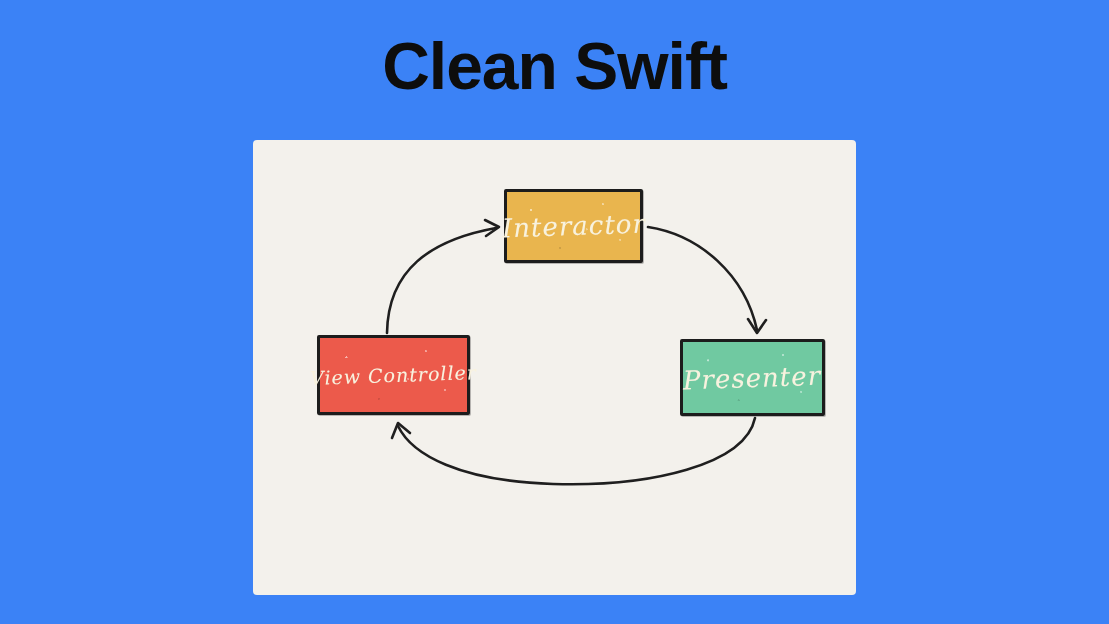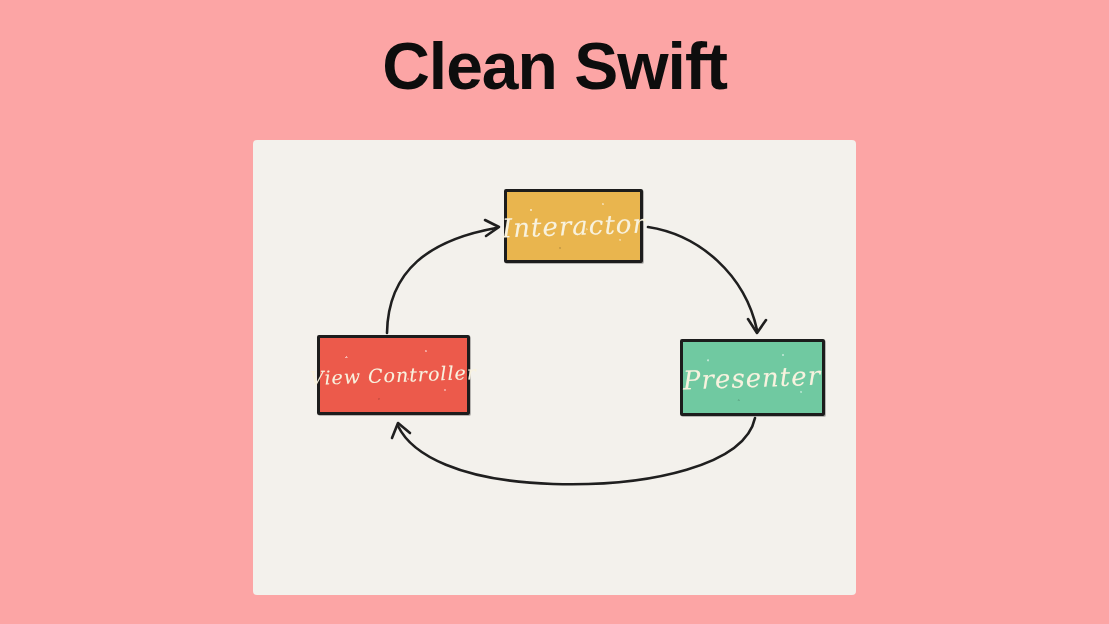--- a/index.html
+++ b/index.html
@@ -5,21 +5,21 @@
   html, body {
     margin: 0;
     padding: 0;
     background: #ffffff;
     font-family: "Liberation Sans", sans-serif;
   }
   .page {
     position: relative;
     width: 1109px;
     height: 624px;
-    background: #fca5a5;
+    background: #3b82f6;
     overflow: hidden;
   }
   .page-title {
     position: absolute;
     top: 28px;
     left: 0;
     width: 1109px;
     text-align: center;
     font-family: "Liberation Sans", sans-serif;
     font-weight: 700;

